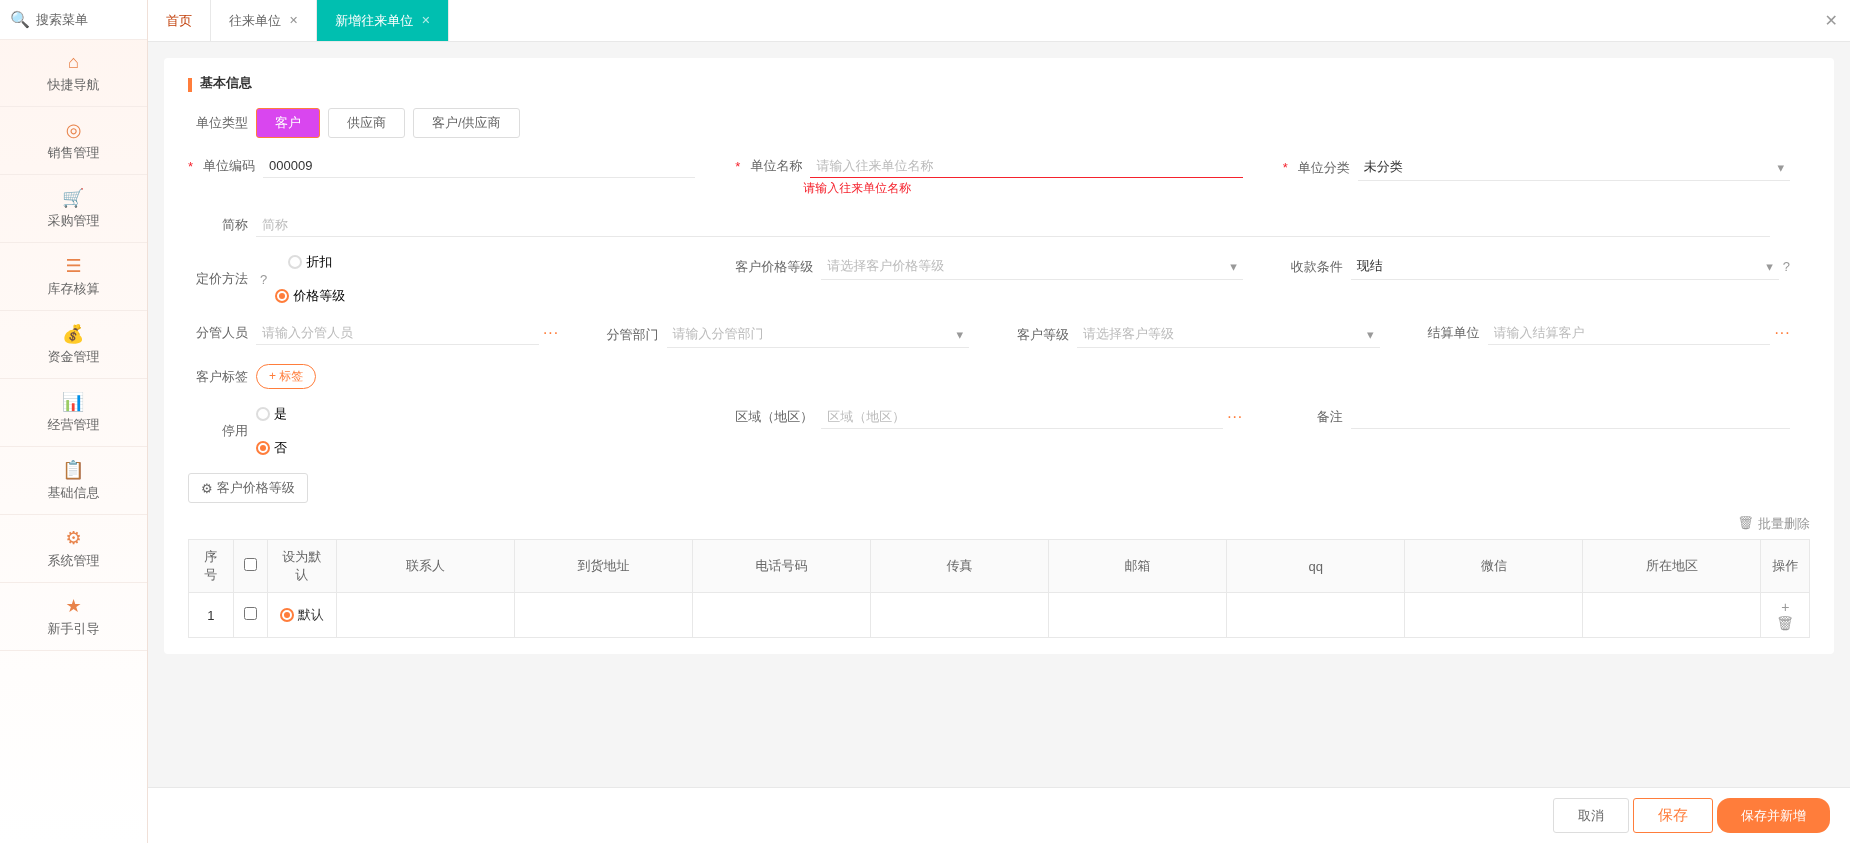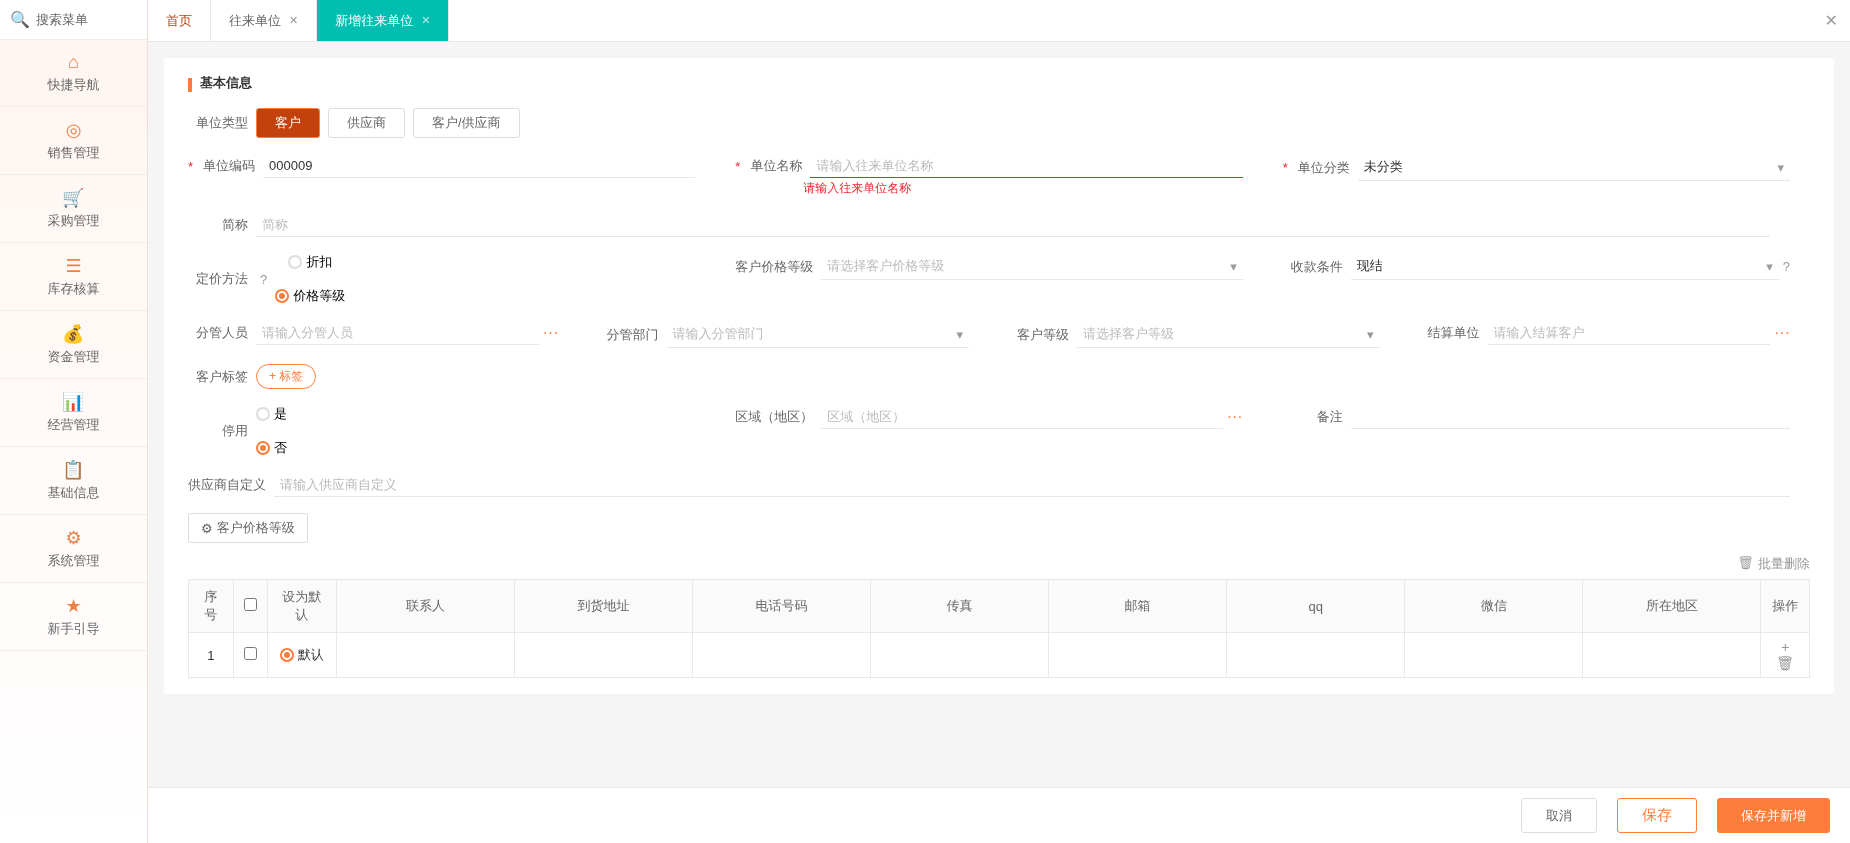--- a/index.html
+++ b/index.html
@@ -123,21 +123,21 @@
     .unit-btn {
       padding: 5px 18px;
       border: 1px solid #ddd;
       border-radius: 3px;
       cursor: pointer;
       color: #666;
       background: #fff;
       font-size: 13px;
     }
     .unit-btn.active {
-      background: #c2410c;
+      background: #d946ef;
       color: #fff;
       border-color: #ff7d3b;
     }
 
     
     .form-row {
       display: flex;
       align-items: flex-start;
       margin-bottom: 16px;
       flex-wrap: wrap;
@@ -267,21 +267,21 @@
       cursor: pointer;
     }
 
     
     .footer {
       background: #fff;
       border-top: 1px solid #e8e8e8;
       padding: 10px 20px;
       display: flex;
       justify-content: flex-end;
-      gap: 20px;
+      gap: 4px;
       flex-shrink: 0;
     }
     .btn-cancel {
       padding: 7px 24px;
       border: 1px solid #ddd;
       background: #fff;
       border-radius: 3px;
       cursor: pointer;
       color: #666;
       font-size: 13px;
@@ -292,21 +292,21 @@
       background: #fff;
       border-radius: 3px;
       cursor: pointer;
       color: #ff7d3b;
       font-size: 15px;
     }
     .btn-save-new {
       padding: 7px 24px;
       border: none;
       background: #ff7d3b;
-      border-radius: 3px;
+      border-radius: 13px;
       cursor: pointer;
       color: #fff;
       font-size: 13px;
     }
 
     .help-icon {
       color: #999;
       margin-left: 4px;
       cursor: pointer;
     }
@@ -516,26 +516,20 @@
           <span class="field-label">区域（地区）</span>
           <input class="field-input" placeholder="区域（地区）" style="width: 200px;">
           <span class="field-dots">···</span>
         </div>
         <div class="form-field" style="flex:1; min-width:260px;">
           <span class="field-label">备注</span>
           <input class="field-input" style="width: 300px;">
         </div>
       </div>
 
-      <div class="form-row">
-        <div class="form-field" style="flex:1; min-width:300px;">
-          <span class="field-label">供应商自定义</span>
-          <input class="field-input" placeholder="请输入供应商自定义" style="width: 300px;">
-        </div>
-      </div>
 
       <button class="custom-settings-btn">
         <span>⚙</span>
         <span>客户价格等级</span>
       </button>
 
       <div class="batch-delete">
         <span style="margin-right:4px;">🗑</span>
         <span>批量删除</span>
       </div>

